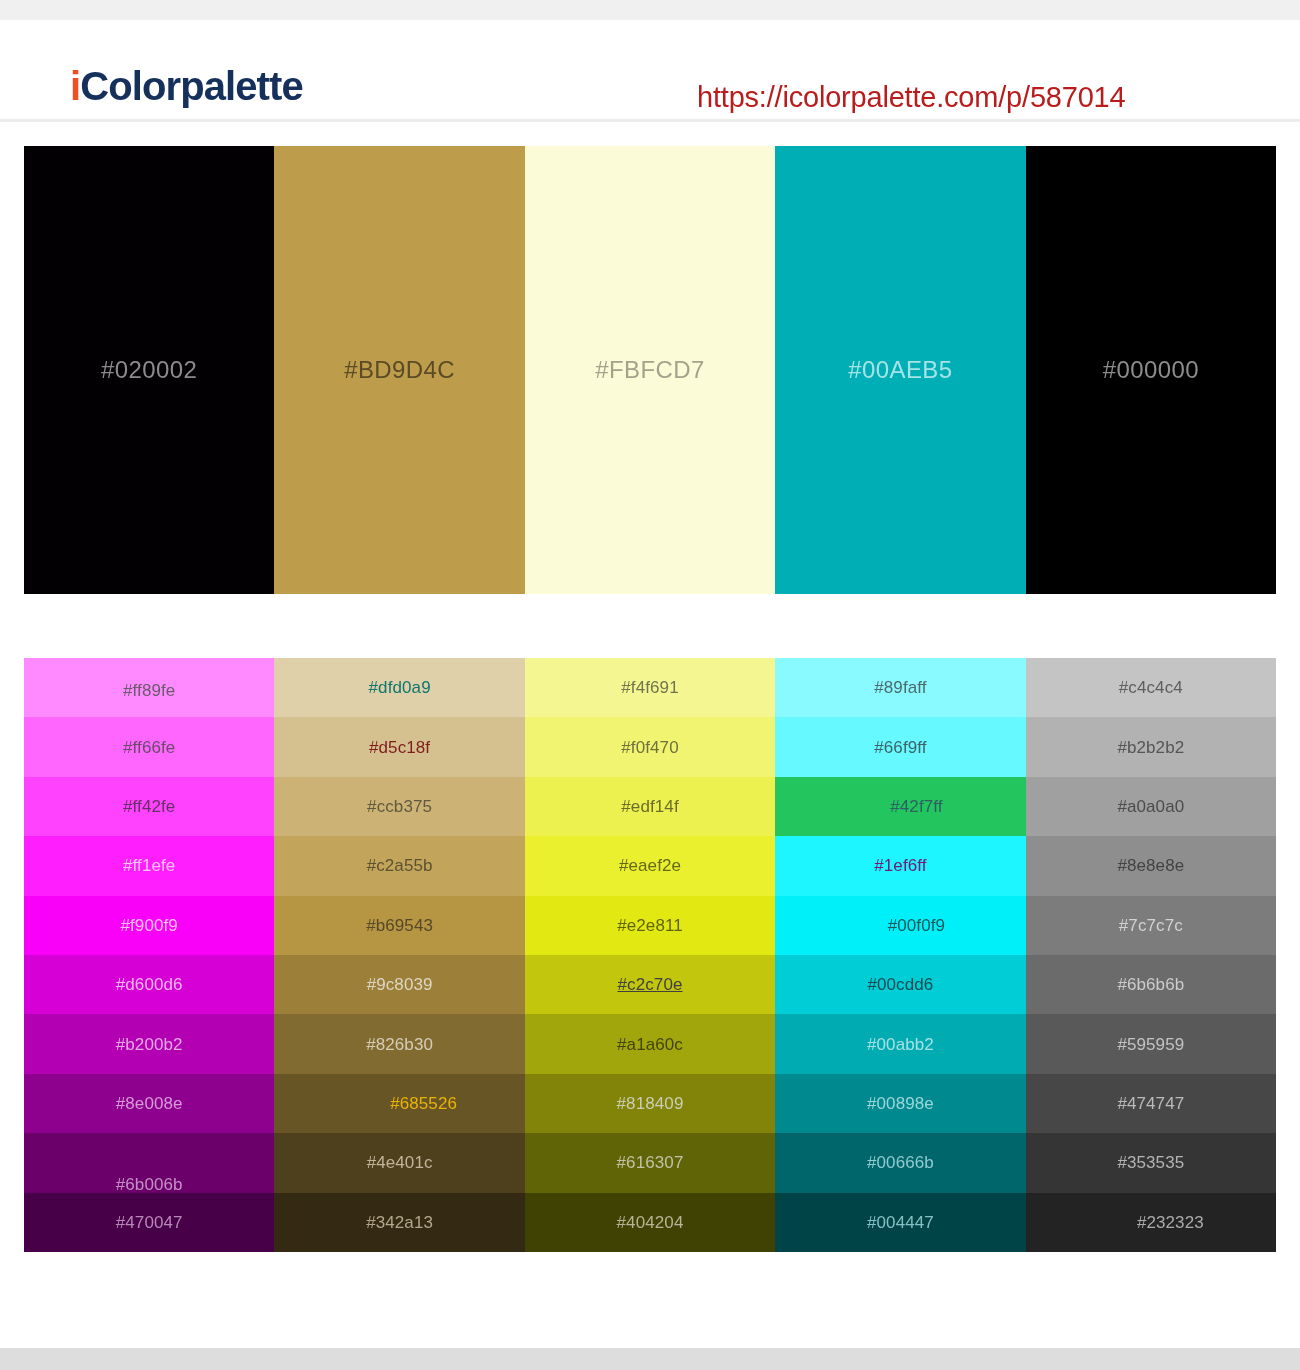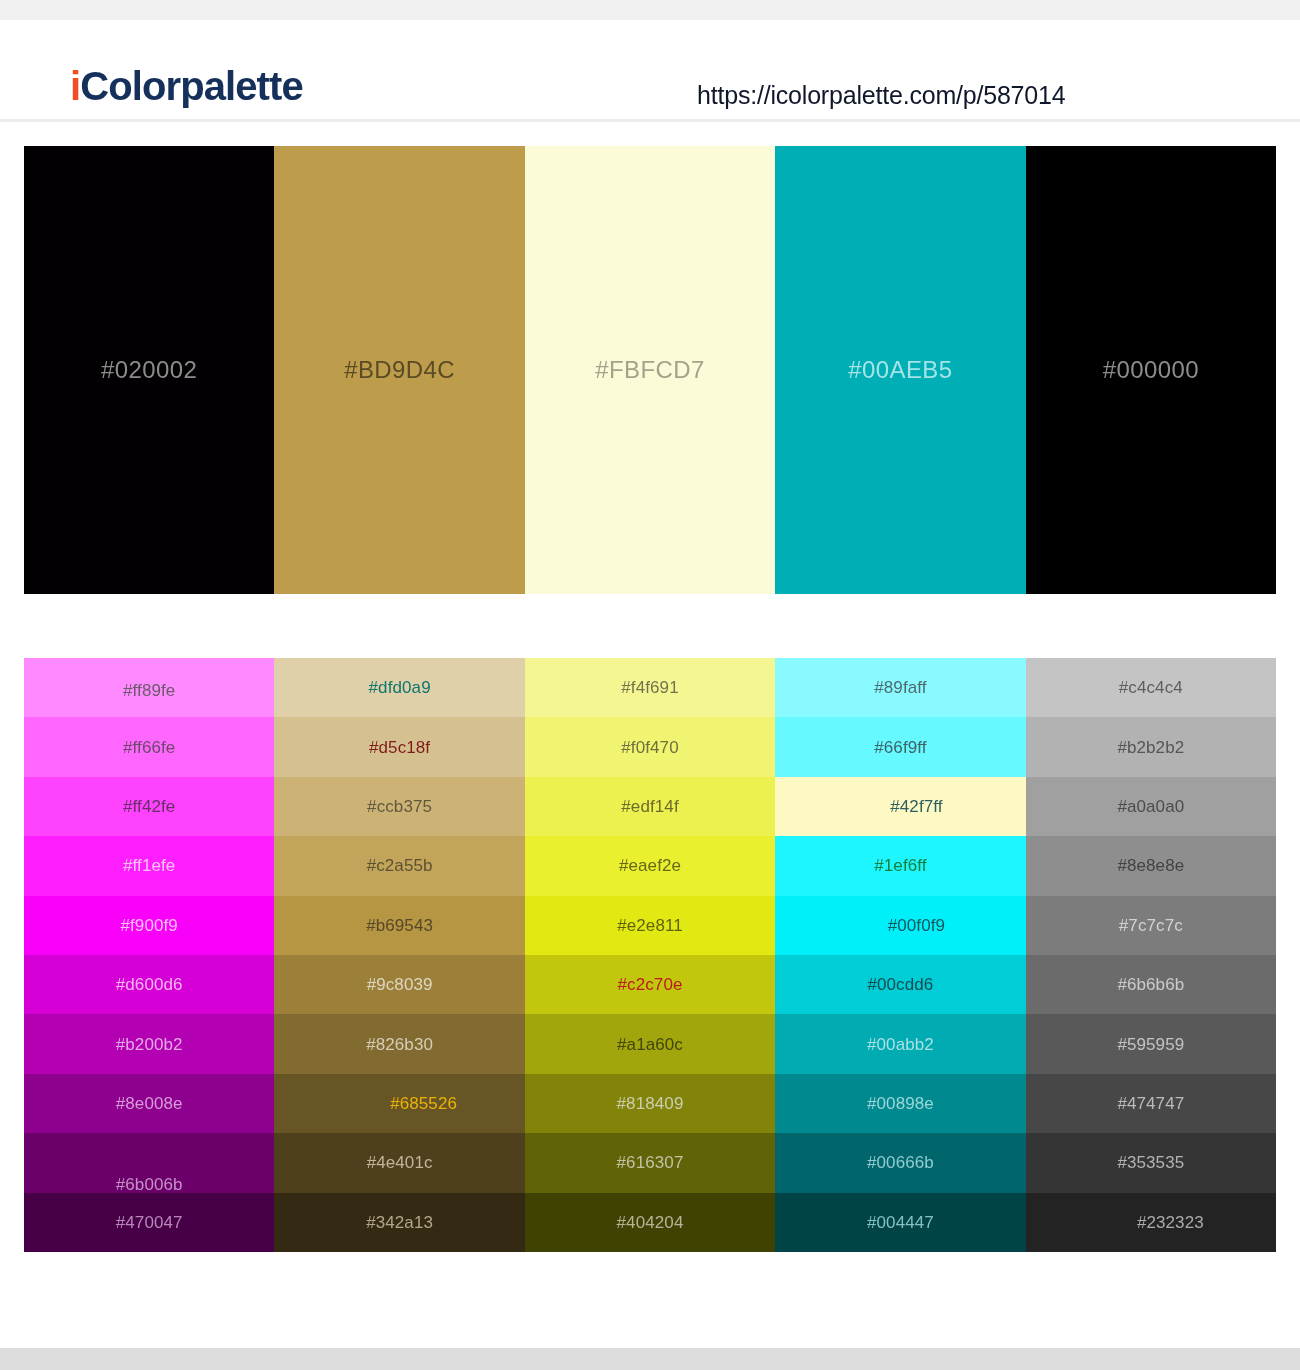--- a/index.html
+++ b/index.html
@@ -50,22 +50,22 @@
     letter-spacing: -0.9px;
     line-height: 1;
     white-space: nowrap;
   }
   .logo-i  { color: #f04e23; }
   .logo-rest { color: #16305c; }
 
   .site-url {
     position: absolute;
     left: 697px; top: 63px;
-    font-size: 25px;
-    color: #0f172a;
+    font-size: 29px;
+    color: #b91c1c;
     line-height: 1;
     white-space: nowrap;
     letter-spacing: -0.2px;
   }
 
   
   .hero-row {
     position: absolute;
     left: 24px; top: 146px;
     width: 1252px; height: 448px;
@@ -225,21 +225,21 @@
         <div class="grid-cell" style="background: rgb(237, 241, 79);">
           <span class="grid-label" style="color: rgb(106, 108, 43);">#edf14f</span>
         </div>
         <div class="grid-cell" style="background: rgb(234, 239, 46);">
           <span class="grid-label" style="color: rgb(102, 105, 27);">#eaef2e</span>
         </div>
         <div class="grid-cell" style="background: rgb(226, 232, 17);">
           <span class="grid-label" style="color: rgb(95, 99, 12);">#e2e811</span>
         </div>
         <div class="grid-cell" style="background: rgb(194, 199, 14);">
-          <span class="grid-label" style="color: #b91c1c;">#c2c70e</span>
+          <span class="grid-label" style="color: #404040; text-decoration: underline;">#c2c70e</span>
         </div>
         <div class="grid-cell" style="background: rgb(161, 166, 12);">
           <span class="grid-label" style="color: rgb(67, 69, 10);">#a1a60c</span>
         </div>
         <div class="grid-cell" style="background: rgb(129, 132, 9);">
           <span class="grid-label" style="color: rgb(205, 205, 180);">#818409</span>
         </div>
         <div class="grid-cell" style="background: rgb(97, 99, 7);">
           <span class="grid-label" style="color: rgb(194, 194, 166);">#616307</span>
         </div>
@@ -247,25 +247,25 @@
           <span class="grid-label" style="color: rgb(181, 181, 150);">#404204</span>
         </div>
       </div>
       <div class="grid-col">
         <div class="grid-cell" style="background: rgb(137, 250, 255);">
           <span class="grid-label" style="color: rgb(77, 107, 109);">#89faff</span>
         </div>
         <div class="grid-cell" style="background: rgb(102, 249, 255);">
           <span class="grid-label" style="color: rgb(61, 101, 104);">#66f9ff</span>
         </div>
-        <div class="grid-cell" style="background: #fef9c3; padding-left: 32px;">
+        <div class="grid-cell" style="background: #22c55e; padding-left: 32px;">
           <span class="grid-label" style="color: rgb(45, 96, 99);">#42f7ff</span>
         </div>
         <div class="grid-cell" style="background: rgb(30, 246, 255);">
-          <span class="grid-label" style="color: #15803d;">#1ef6ff</span>
+          <span class="grid-label" style="color: #701a75;">#1ef6ff</span>
         </div>
         <div class="grid-cell" style="background: rgb(0, 240, 249); padding-left: 32px;">
           <span class="grid-label" style="color: rgb(22, 88, 92);">#00f0f9</span>
         </div>
         <div class="grid-cell" style="background: rgb(0, 205, 214);">
           <span class="grid-label" style="color: rgb(21, 76, 80);">#00cdd6</span>
         </div>
         <div class="grid-cell" style="background: rgb(0, 171, 178);">
           <span class="grid-label" style="color: rgb(167, 224, 227);">#00abb2</span>
         </div>

